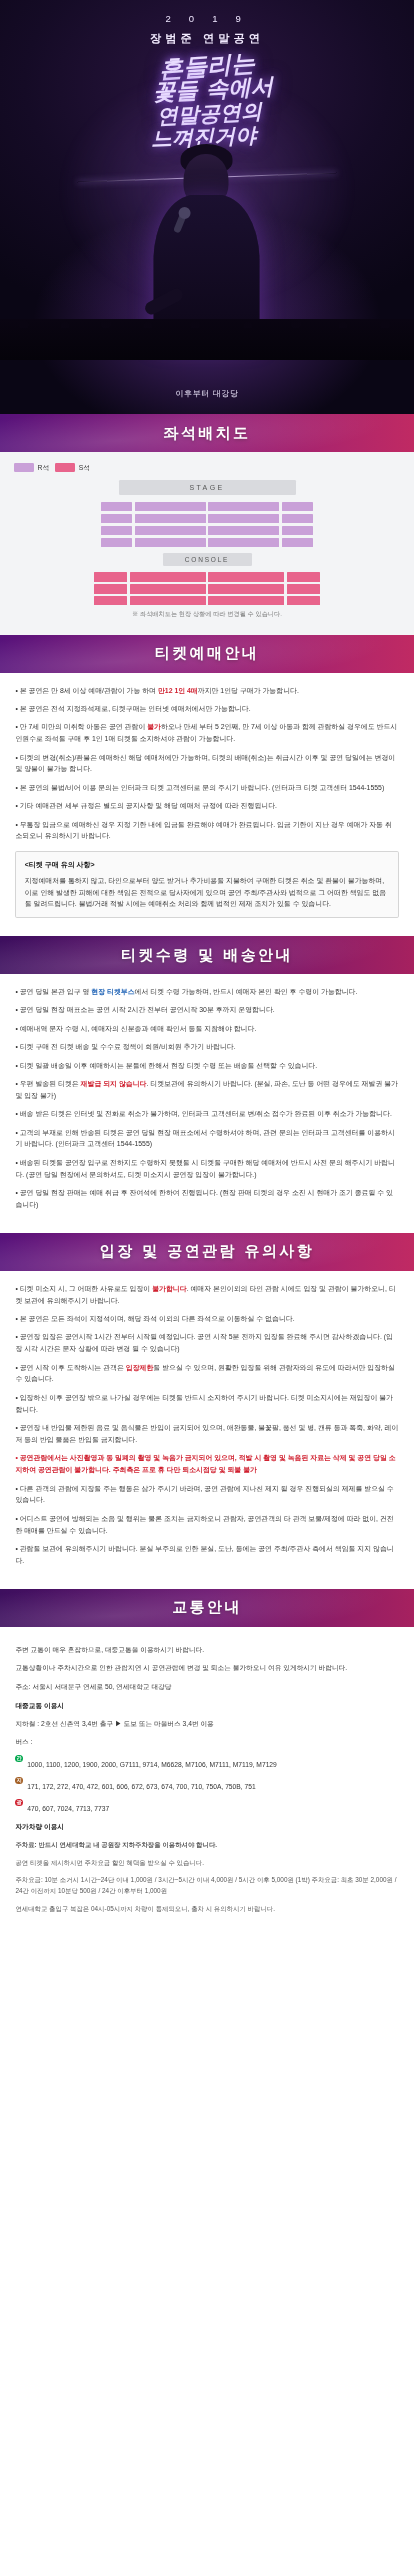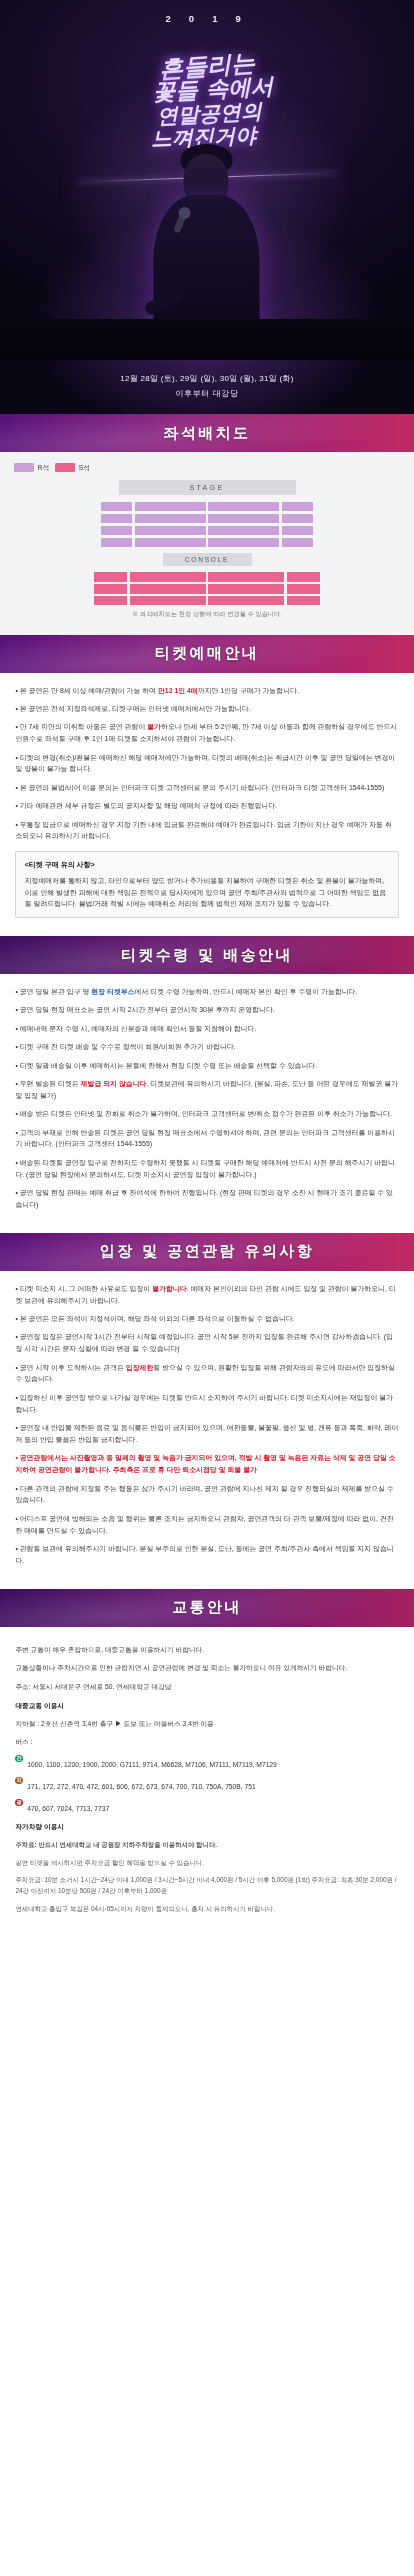--- a/index.html
+++ b/index.html
@@ -25,21 +25,21 @@
     overflow:hidden;
   }
   .hero .glow {
     position:absolute; left:50%; top:46%;
     width:308px; height:248px; transform:translate(-50%,-50%);
     background:radial-gradient(ellipse at center, rgba(150,90,210,0.30), rgba(0,0,0,0) 68%);
     filter:blur(2.4px);
   }
   .hero-year {
     position:absolute; top:13px; left:0; right:0; text-align:center;
-    color:#efe7ff; font-size:9.5px; letter-spacing:7.7px; font-weight:700;
+    color:#efe7ff; font-size:9.5px; letter-spacing:7.7px; font-weight:400;
   }
   .hero-sub {
     position:absolute; top:31px; left:0; right:0; text-align:center;
     color:#f3ecff; font-size:11.2px; letter-spacing:4.1px; font-weight:700;
   }
   .hero-script {
     position:absolute; top:52px; left:0; right:0;
     text-align:center; line-height:1.15;
   }
   .hero-script span {
@@ -193,39 +193,39 @@
 </style>
 </head>
 <body>
 
 <div class="page">
 
   <div class="hero">
     <div class="glow"></div>
 
     <div class="hero-year">2 0 1 9</div>
+    <div class="hero-sub">장범준 연말공연</div>
 
     <div class="hero-script">
       <span class="hs1">흔들리는</span>
       <span class="hs2">꽃들 속에서</span>
       <span class="hs3">연말공연의</span>
       <span class="hs4">느껴진거야</span>
     </div>
     <div class="hero-underline"></div>
 
     <div class="figure">
       <div class="fig-hair"></div>
       <div class="fig-head"></div>
       <div class="fig-body"></div>
       <div class="fig-arm"></div>
       <div class="fig-mic"></div>
     </div>
     <div class="crowd"></div>
 
-    <div class="hero-dates">12월 28일 (토), 29일 (일), 30일 (월), 31일 (화)</div>
     <div class="hero-venue">이후부터 대강당</div>
   </div>
 
   <div class="banner">
     <div class="swoosh"></div>
     <div class="label">좌석배치도</div>
   </div>
 
   <div class="seatmap">
     <div class="legend">

